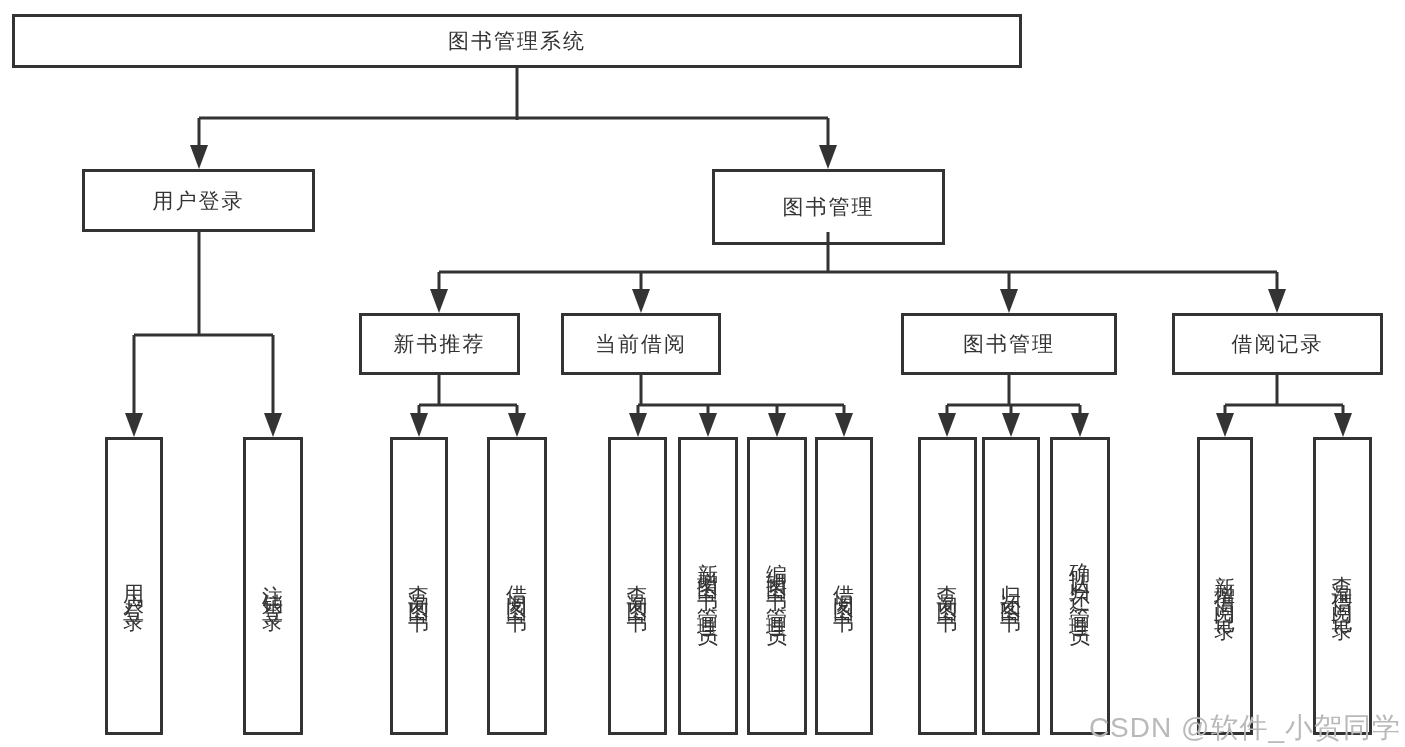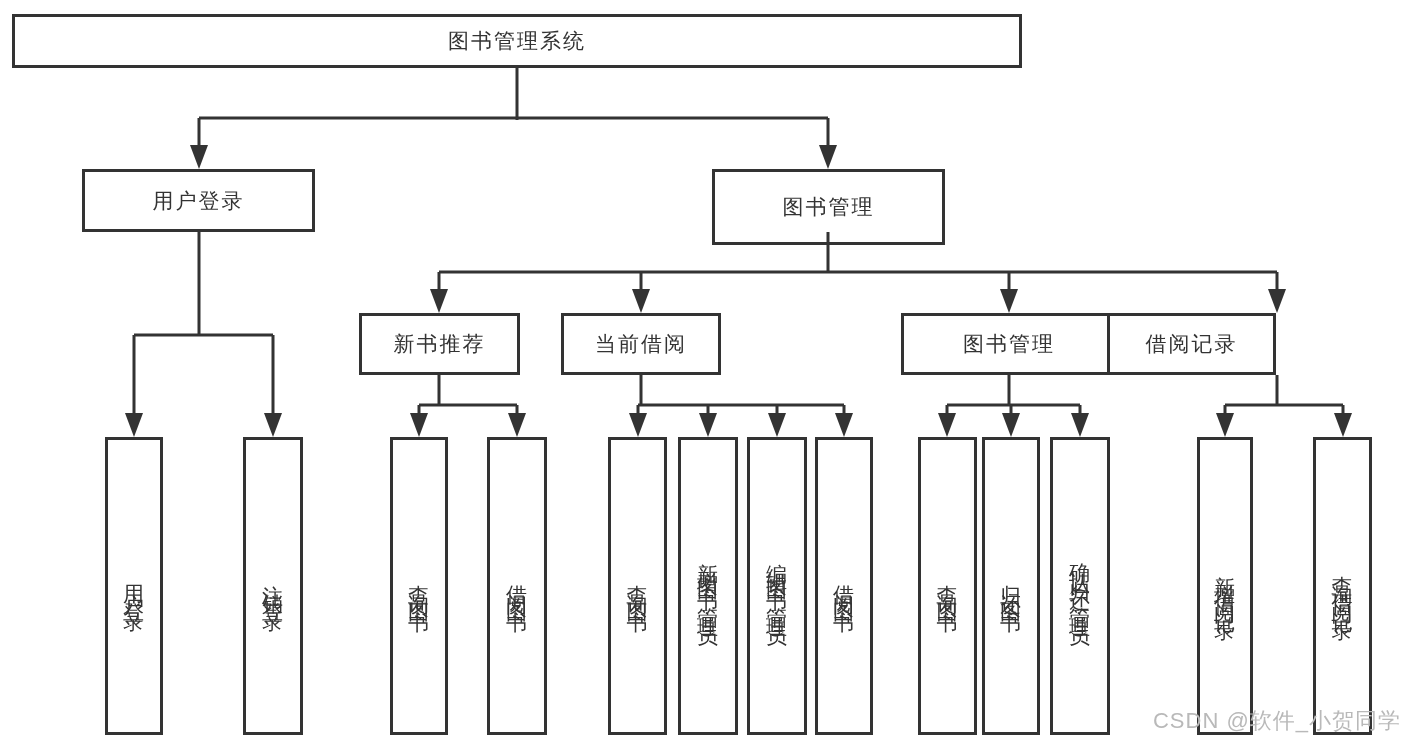--- a/index.html
+++ b/index.html
@@ -31,22 +31,22 @@
   .vl{position:absolute;width:3px;background:var(--line,#333333);transform:translateX(-50%);}
   .hl{position:absolute;height:3px;background:var(--line,#333333);transform:translateY(-50%);}
   .arrow{
     position:absolute;width:0;height:0;
     border-left:9px solid transparent;
     border-right:9px solid transparent;
     border-top:24px solid var(--line,#333333);
     transform:translateX(-50%);
   }
   .watermark{
-    position:absolute;right:4px;bottom:11px;
-    font-size:22px;color:var(--wm,#b9b9b9);
+    position:absolute;right:4px;bottom:0;
+    font-size:28px;color:var(--wm,#b9b9b9);
     letter-spacing:1px;z-index:5;white-space:nowrap;
   }
 </style>
 </head>
 <body>
 
 <div class="canvas">
 
   <div class="box" style="left:12px;top:14px;width:1010px;height:54px">
     <span>图书管理系统</span>
@@ -86,21 +86,21 @@
 
   <div class="box lvl3" style="left:359px;width:161px">
     <span>新书推荐</span>
   </div>
   <div class="box lvl3" style="left:561px;width:160px">
     <span>当前借阅</span>
   </div>
   <div class="box lvl3" style="left:901px;width:216px">
     <span>图书管理</span>
   </div>
-  <div class="box lvl3" style="left:1107px;width:169px">
+  <div class="box lvl3" style="left:1172px;width:211px">
     <span>借阅记录</span>
   </div>
 
   <div class="vl" style="left:439px;top:375px;height:31px"></div>
   <div class="hl" style="top:405px;left:419px;width:98px"></div>
   <div class="vl" style="left:419px;top:405px;height:9px"></div>
   <div class="arrow" style="left:419px;top:413px"></div>
   <div class="vl" style="left:517px;top:405px;height:9px"></div>
   <div class="arrow" style="left:517px;top:413px"></div>
 

